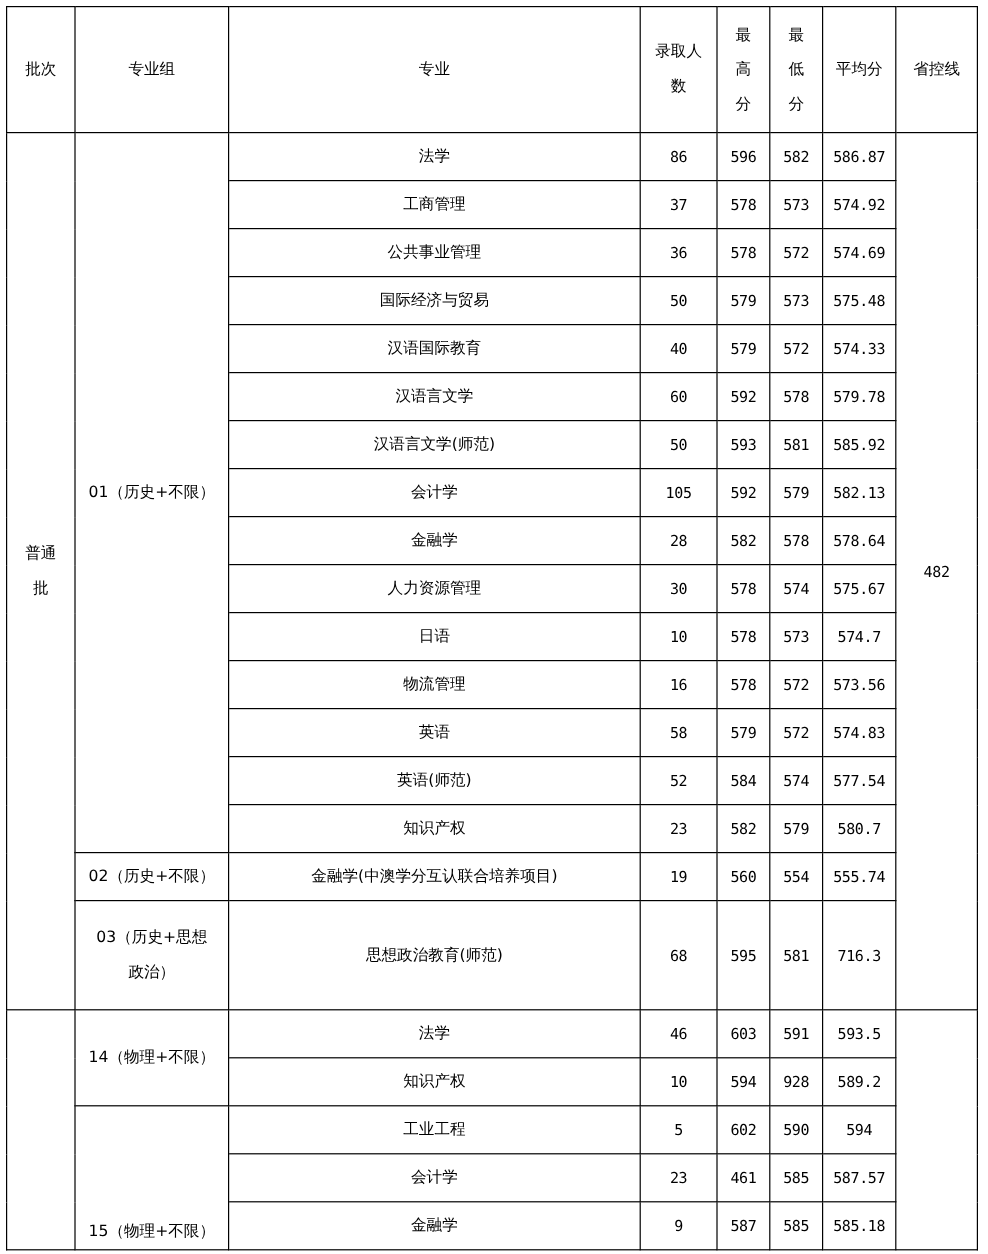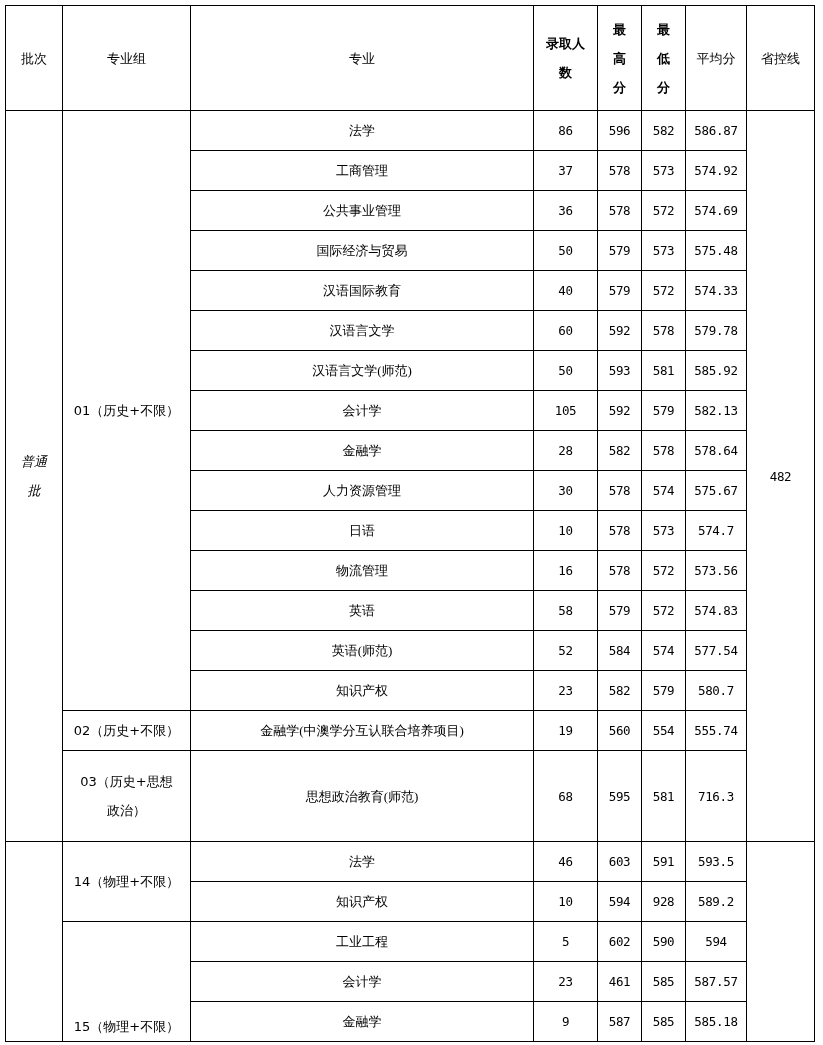--- a/index.html
+++ b/index.html
@@ -8,28 +8,28 @@
   table.score-table {
     position: absolute; left: 5px; top: 5px;
     border-collapse: collapse; table-layout: fixed;
     font-size: 13px;
   }
   table.score-table td, table.score-table th {
     border: 1px solid #000; padding: 0; text-align: center; vertical-align: middle;
     font-weight: normal; line-height: 29px;
   }
   th { height: 104px; line-height: 29px; }
-  td.major { text-align: left; padding-left: 8px; font-family: Liberation Serif, serif; }
+  td.major { text-align: left; padding-left: 8px; }
   td.num { font-family: "DejaVu Sans Mono", "Liberation Mono", monospace; font-size: 12.5px; letter-spacing: -0.3px; }
   tr.r { height: 40px; }
   tr.r-tall { height: 71px; }
   .group-cell { padding: 0 6px; line-height: 30px; }
   .group-bottom { vertical-align: bottom !important; }
-  .batch-cell { line-height: 32px; font-style: italic; }
-  .hdr-stack { line-height: 29px; font-weight: bold; }
+  .batch-cell { line-height: 32px; }
+  .hdr-stack { line-height: 29px; }
 </style>
 </head>
 <body>
 
 <table class="score-table">
   <colgroup>
     <col style="width:57px">
       <col style="width:128px">
       <col style="width:343px">
     <col style="width:64px">

